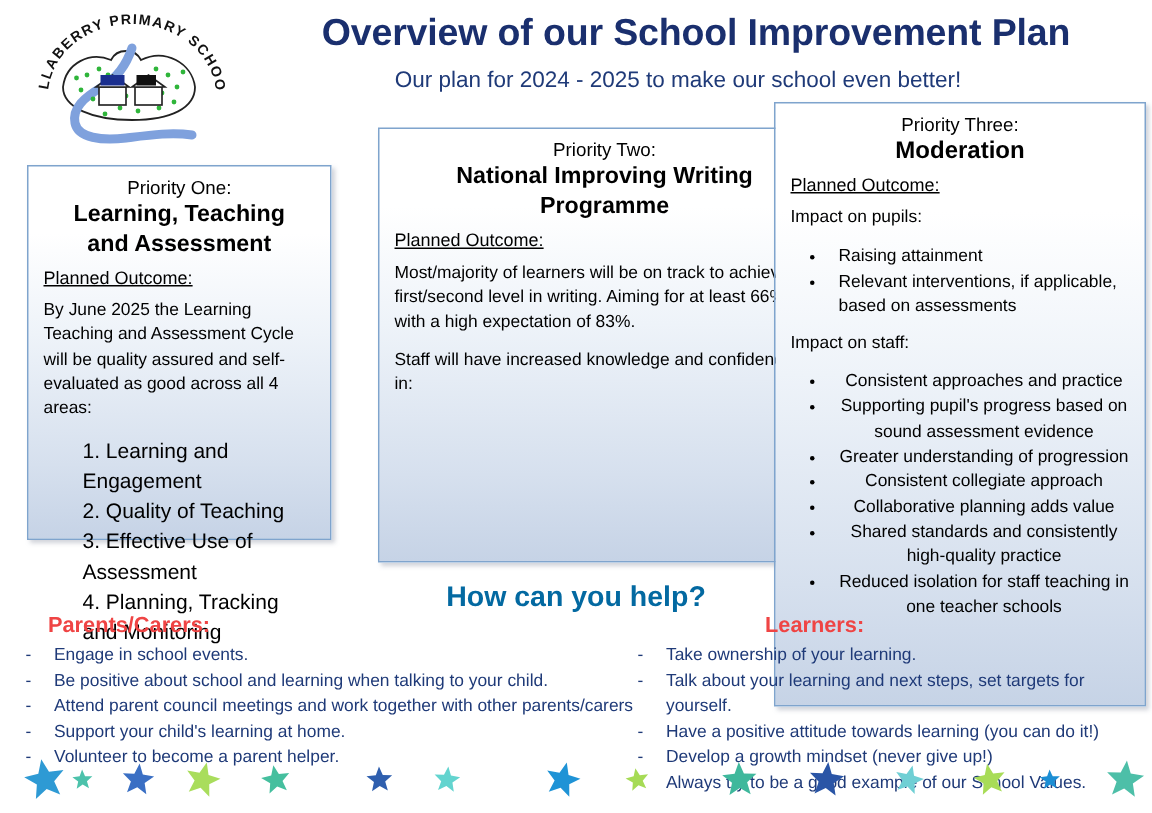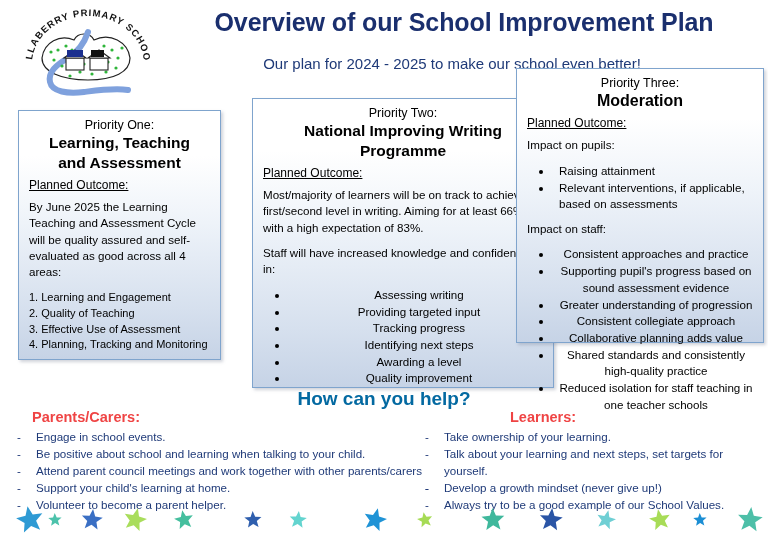--- a/index.html
+++ b/index.html
@@ -20,38 +20,38 @@
   .logo svg{display:block;}
 
   .title{
     position:absolute;left:162px;top:8px;width:604px;
     text-align:center;
     font-size:25px;font-weight:bold;
     color:#1a2f6e;
     letter-spacing:-0.1px;
   }
   .subtitle{
-    position:absolute;left:150px;top:55px;width:604px;
+    position:absolute;left:150px;top:45px;width:604px;
     text-align:center;
     font-size:15px;
     color:#1f3a78;
   }
 
   
   .pbox{
     position:absolute;
     border:1px solid #7fa4cd;
     background:linear-gradient(to bottom,#ffffff 0%,#ffffff 18%,#eef3f9 45%,#d6e0ee 80%,#c6d3e6 100%);
     box-shadow:2px 2px 3px rgba(120,130,150,.35);
     box-sizing:border-box;
     padding:6px 10px 8px 10px;
   }
   #box1{left:18px;top:110px;width:203px;height:250px;}
-  #box2{left:252px;top:98px;width:302px;height:290px;}
-  #box3{left:516px;top:68px;width:248px;height:275px;}
+  #box2{left:252px;top:85px;width:302px;height:290px;}
+  #box3{left:516px;top:68px;width:248px;height:403px;}
 
   .p-kicker{
     text-align:center;font-size:12.5px;color:#000;margin:1px 0 1px 0;
   }
   .p-title{
     text-align:center;font-weight:bold;color:#000;margin:0 0 2px 0;line-height:1.28;
   }
   #box1 .p-title{font-size:15.5px;}
   #box2 .p-title{font-size:15.5px;}
   #box3 .p-title{font-size:16px;}
@@ -59,21 +59,21 @@
   .p-outcome{
     text-decoration:underline;
     font-size:12px;
     margin:5px 0 7px 0;
   }
   .p-body{font-size:11.6px;line-height:1.42;}
   .p-body p{margin:0 0 9px 0;}
   .p-body p:last-child{margin-bottom:0;}
 
   ol.numlist{margin:0;padding:0;list-style:none;}
-  ol.numlist li{font-size:11px;line-height:1.44;}
+  ol.numlist li{font-size:14px;line-height:1.44;margin-left:26px;}
 
   ul.bul{margin:1px 0 8px 0;padding-left:26px;}
   ul.bul li{font-size:11.6px;line-height:1.44;margin:0;padding-left:6px;}
   ul.bul:last-child{margin-bottom:3px;text-align:center;}
 
   
   .help-title{
     position:absolute;left:0;top:388px;width:768px;text-align:center;
     font-size:19px;font-weight:bold;color:#0369a1;
   }
@@ -175,28 +175,20 @@
   <div class="pbox" id="box2">
     <div class="p-kicker">Priority Two:</div>
     <div class="p-title">
       <span>National Improving Writing</span><br>
       <span>Programme</span>
     </div>
     <div class="p-outcome">Planned Outcome:</div>
     <div class="p-body">
       <p>Most/majority of learners will be on track to achieve first/second level in writing. Aiming for at least 66% with a high expectation of 83%.</p>
       <p>Staff will have increased knowledge and confidence in:</p>
-      <ul class="bul">
-        <li>Assessing writing</li>
-        <li>Providing targeted input</li>
-        <li>Tracking progress</li>
-        <li>Identifying next steps</li>
-        <li>Awarding a level</li>
-        <li>Quality improvement</li>
-      </ul>
     </div>
   </div>
 
   <div class="pbox" id="box3">
     <div class="p-kicker">Priority Three:</div>
     <div class="p-title">Moderation</div>
     <div class="p-outcome">Planned Outcome:</div>
     <div class="p-body">
       <p>Impact on pupils:</p>
       <ul class="bul">
@@ -227,21 +219,21 @@
       <li><span class="dash">-</span><span>Support your child's learning at home.</span></li>
       <li><span class="dash">-</span><span>Volunteer to become a parent helper.</span></li>
     </ul>
   </div>
 
   <div class="col" id="learners">
     <div class="col-head">Learners:</div>
     <ul class="dashlist">
       <li><span class="dash">-</span><span>Take ownership of your learning.</span></li>
       <li><span class="dash">-</span><span>Talk about your learning and next steps, set targets for yourself.</span></li>
-      <li><span class="dash">-</span></li>
+      <li><span class="dash">-</span><span>Have a positive attitude towards learning (you can do it!)</span></li>
       <li><span class="dash">-</span><span>Develop a growth mindset (never give up!)</span></li>
       <li><span class="dash">-</span><span>Always try to be a good example of our School Values.</span></li>
     </ul>
   </div>
 
   <div class="stars">
     <svg id="starsvg" width="768" height="42" viewBox="0 0 768 42" xmlns="http://www.w3.org/2000/svg">
         <polygon points="27.49,6.23 32.67,14.45 42.33,13.36 36.10,20.82 40.12,29.67 31.10,26.06 23.93,32.62 24.58,22.92 16.13,18.13 25.55,15.75" fill="#2e9ad4"></polygon>
         <polygon points="54.72,13.01 56.71,17.44 61.57,17.57 57.96,20.83 59.34,25.49 55.12,23.08 51.12,25.82 52.11,21.07 48.26,18.10 53.09,17.58" fill="#4cc2ab"></polygon>
         <polygon points="93.10,9.05 95.22,16.39 102.75,17.66 96.43,21.95 97.54,29.50 91.52,24.82 84.68,28.21 87.27,21.03 81.93,15.57 89.56,15.82" fill="#3a6fc4"></polygon>

